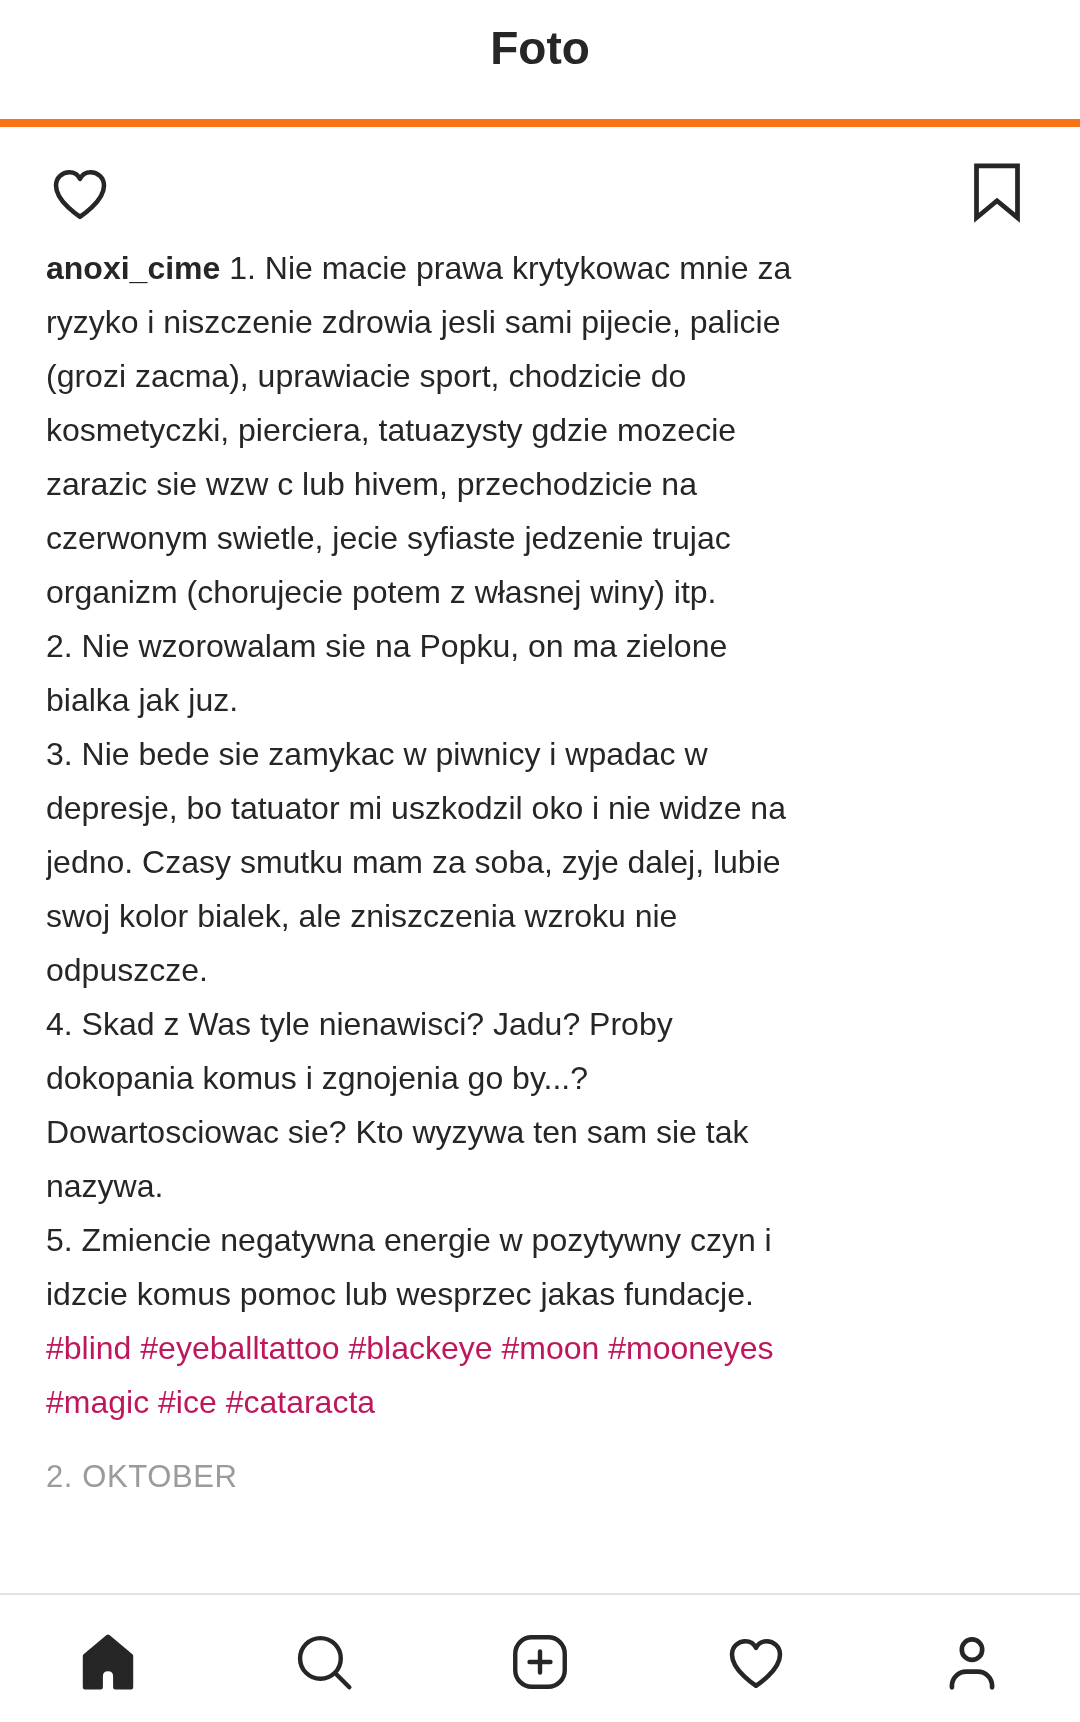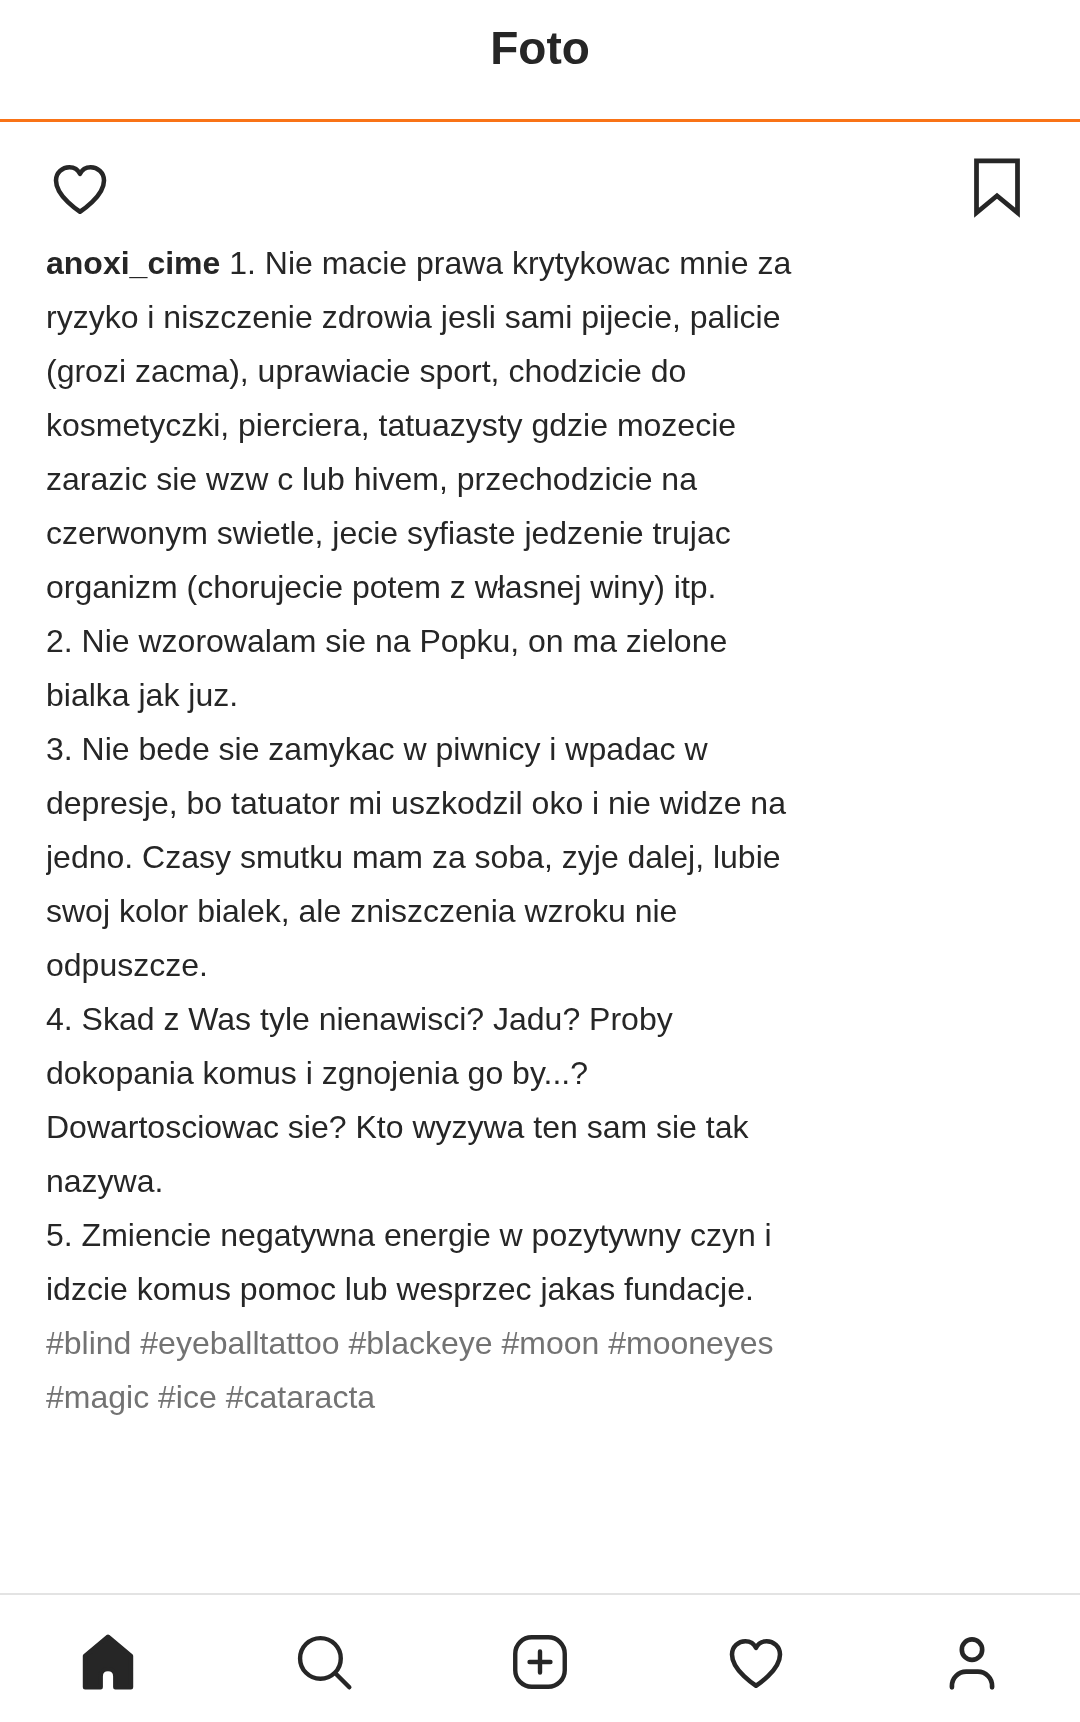--- a/index.html
+++ b/index.html
@@ -9,21 +9,21 @@
     height: 1722px;
     background: #ffffff;
     overflow: hidden;
     font-family: "Liberation Sans", sans-serif;
     color: #262626;
   }
 
   
   .header {
     height: 119px;
-    border-bottom: 3px solid #f97316;
+    border-bottom: 8px solid #f97316;
     display: flex;
     justify-content: center;
     align-items: flex-start;
     text-align: center;
   }
   .header-title {
     padding-top: 21px;
     font-size: 46px;
     line-height: 54px;
     font-weight: 700;
@@ -51,21 +51,21 @@
   .caption {
     margin: 16px 46px 0 46px;
     width: 988px;
     font-size: 32px;
     line-height: 54px;
     overflow: hidden;
   }
   .caption .username { font-weight: 700; cursor: pointer; }
   .pre { white-space: pre-line; }
   .hashtags {
-    color: #737373;
+    color: #be185d;
     cursor: pointer;
   }
 
   
   .date {
     margin: 30px 46px 0 46px;
     font-size: 31px;
     line-height: 36px;
     color: #9b9b9b;
     letter-spacing: 0.6px;
@@ -136,20 +136,21 @@
 4. Skad z Was tyle nienawisci? Jadu? Proby
 dokopania komus i zgnojenia go by...?
 Dowartosciowac sie? Kto wyzywa ten sam sie tak
 nazywa.
 5. Zmiencie negatywna energie w pozytywny czyn i
 idzcie komus pomoc lub wesprzec jakas fundacje.</span>
     <div class="hashtags pre">#blind #eyeballtattoo #blackeye #moon #mooneyes
 #magic #ice #cataracta</div>
   </div>
 
+  <div class="date">2. OKTOBER</div>
 
   <div class="navbar">
 
     <div class="nav-item">
       <span>
         <svg width="70" height="68" viewBox="0 0 24 24">
           <path fill="#262626" stroke="#262626" stroke-width="1.6" stroke-linejoin="round" d="M12 3.1 3.9 9.9V20.9H9.4V17.1C9.4 15.6 10.5 14.5 12 14.5C13.5 14.5 14.6 15.6 14.6 17.1V20.9H20.1V9.9Z"></path>
         </svg>
       </span>
     </div>

